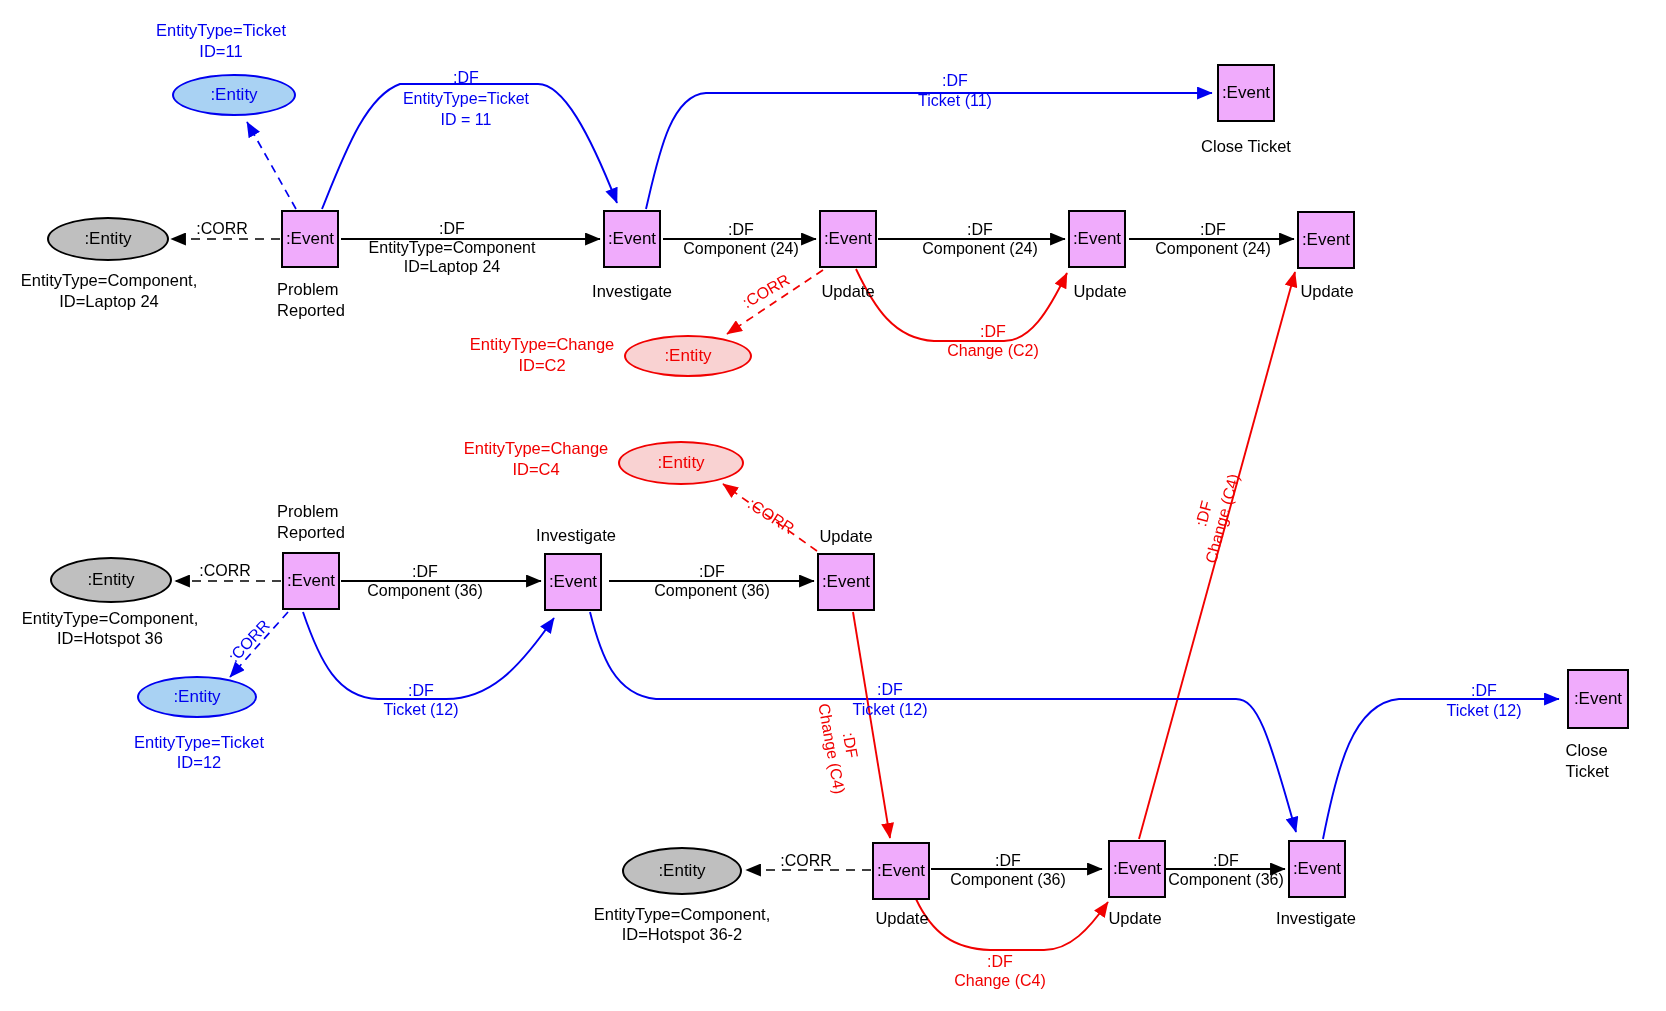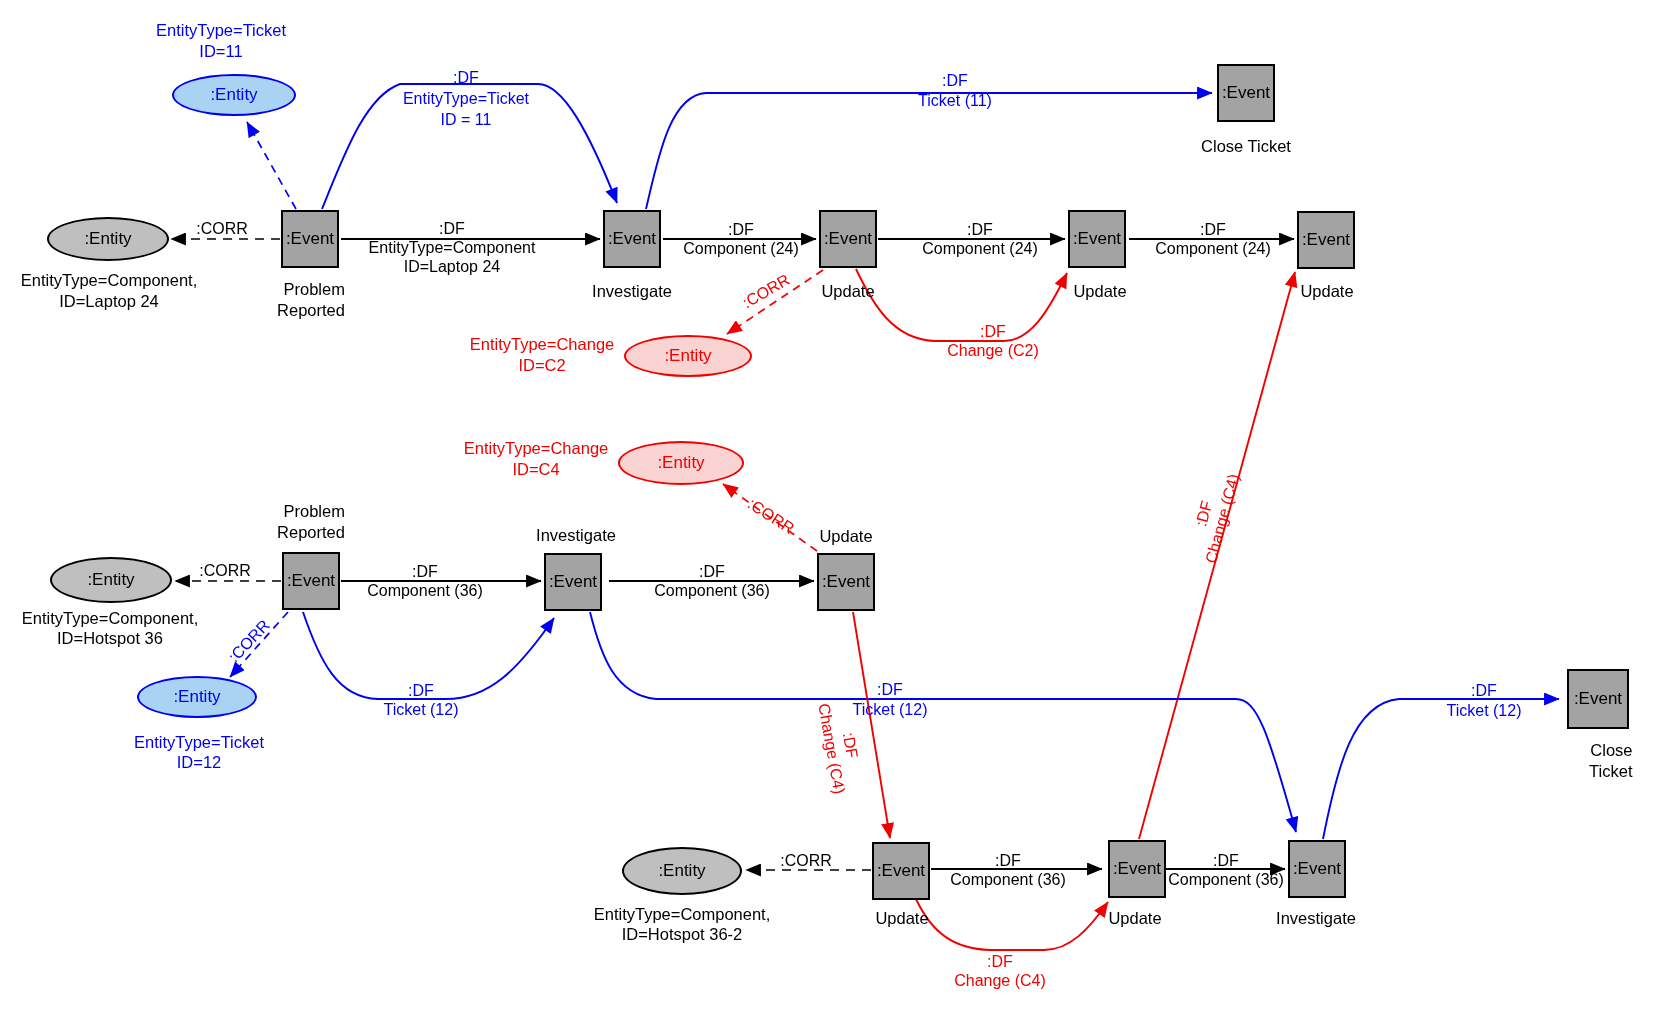--- a/index.html
+++ b/index.html
@@ -2,30 +2,30 @@
 <html><head>
 <meta charset="utf-8">
 <style>
   html,body{margin:0;padding:0;background:#ffffff;}
   #canvas{
     position:relative;width:1666px;height:1011px;background:#ffffff;overflow:hidden;
     font-family:"Liberation Sans", sans-serif;color:#000;
   }
   #edges{position:absolute;left:0;top:0;z-index:1;}
   .node{position:absolute;z-index:2;display:flex;align-items:center;justify-content:center;
-        font-size:17px;box-sizing:border-box;background:#a3a3a3;}
+        font-size:17px;box-sizing:border-box;background:#f0abfc;}
   .ev{width:58px;height:58px;border:2px solid #000;}
   .ell{border-radius:50%;border:2px solid #000;background:#bfbfbf;}
   .ell.blue{border-color:#0000f0;background:#a9d2f3;color:#0000f0;}
   .ell.red{border-color:#f10000;background:#f9d2d2;color:#f10000;}
   .lbl{position:absolute;z-index:3;transform:translateX(-50%);text-align:center;
        white-space:pre-line;font-size:16px;line-height:19px;}
   .ann{position:absolute;z-index:3;transform:translateX(-50%);text-align:center;
        white-space:pre-line;font-size:16.5px;line-height:21px;}
-  .cap{position:absolute;z-index:3;transform:translateX(-50%);text-align:right;
+  .cap{position:absolute;z-index:3;transform:translateX(-50%);text-align:left;
        white-space:pre-line;font-size:16.5px;line-height:21px;}
   .rot{transform:translate(-50%,-50%);}
   .blue{color:#0000f0;}
   .red{color:#f10000;}
   
   .k {stroke:#000;stroke-width:2;fill:none;marker-end:url(#ab);}
   .kd{stroke:#000;stroke-width:1.7;fill:none;stroke-dasharray:9 7;marker-end:url(#ab);}
   .b {stroke:#0000f0;stroke-width:1.9;fill:none;marker-end:url(#abl);}
   .bd{stroke:#0000f0;stroke-width:1.7;fill:none;stroke-dasharray:8 6;marker-end:url(#abl);}
   .r {stroke:#f10000;stroke-width:1.9;fill:none;marker-end:url(#ar);}

